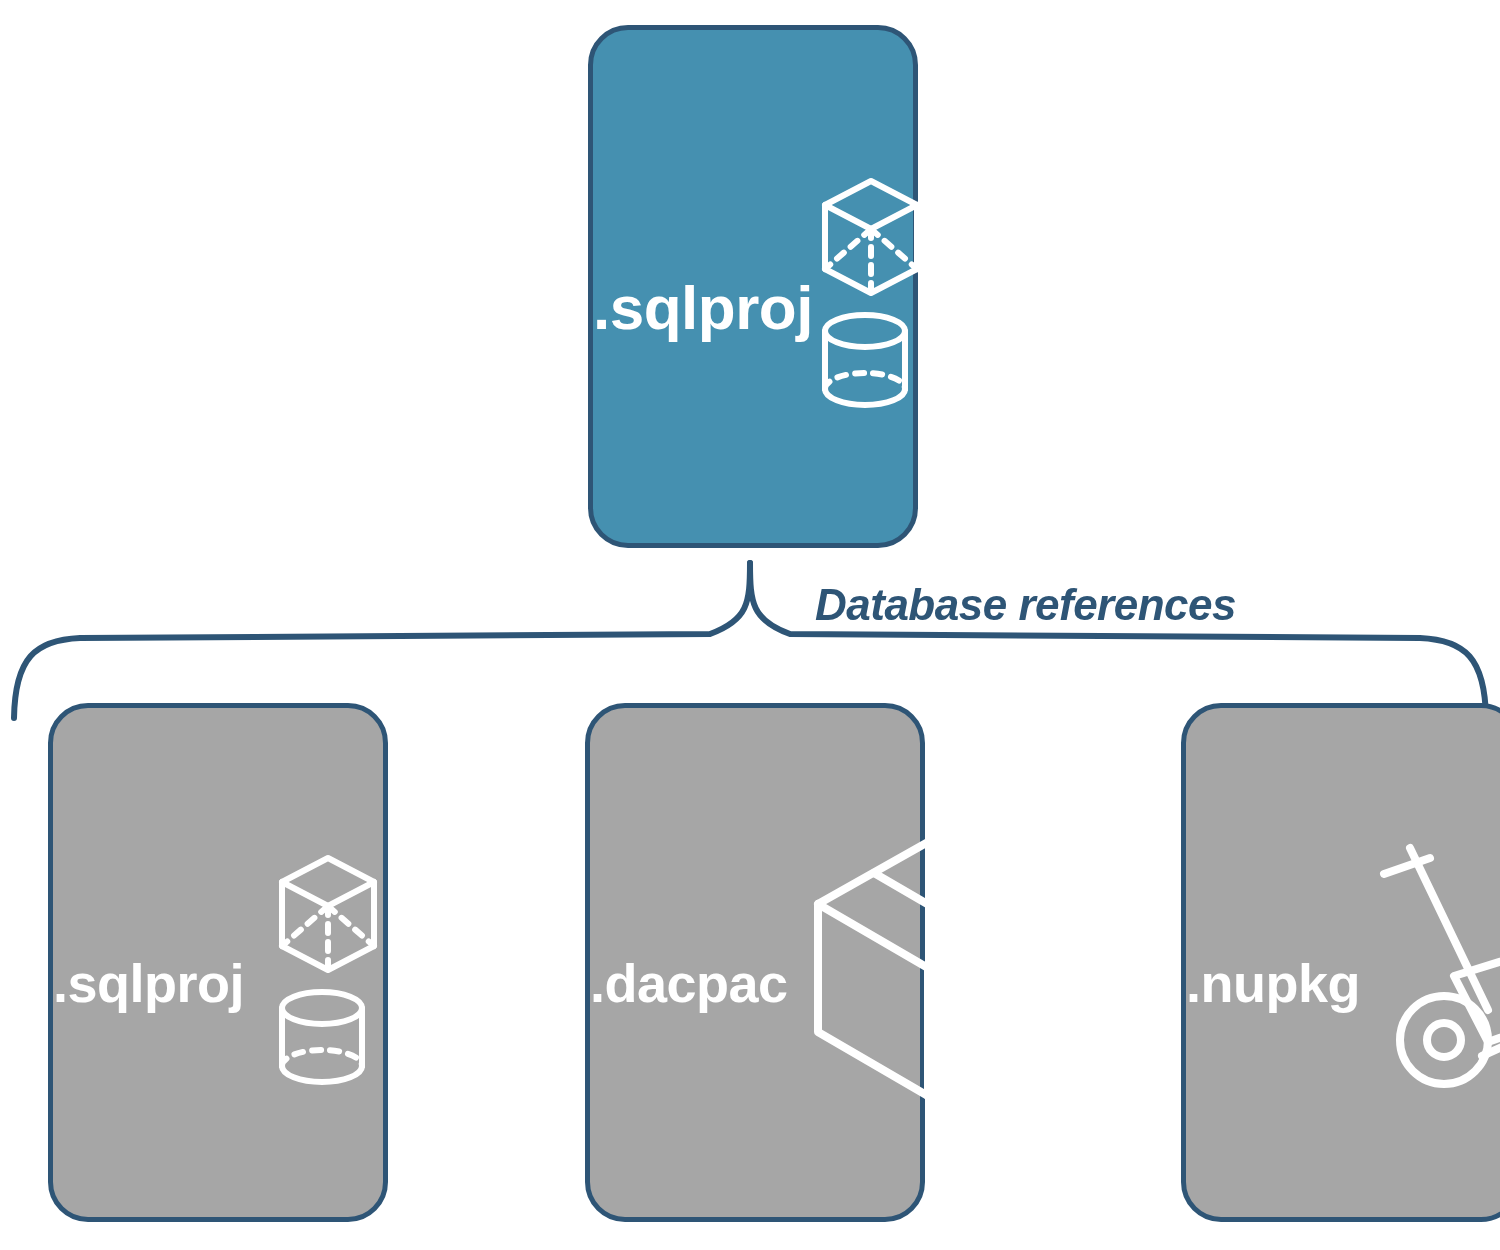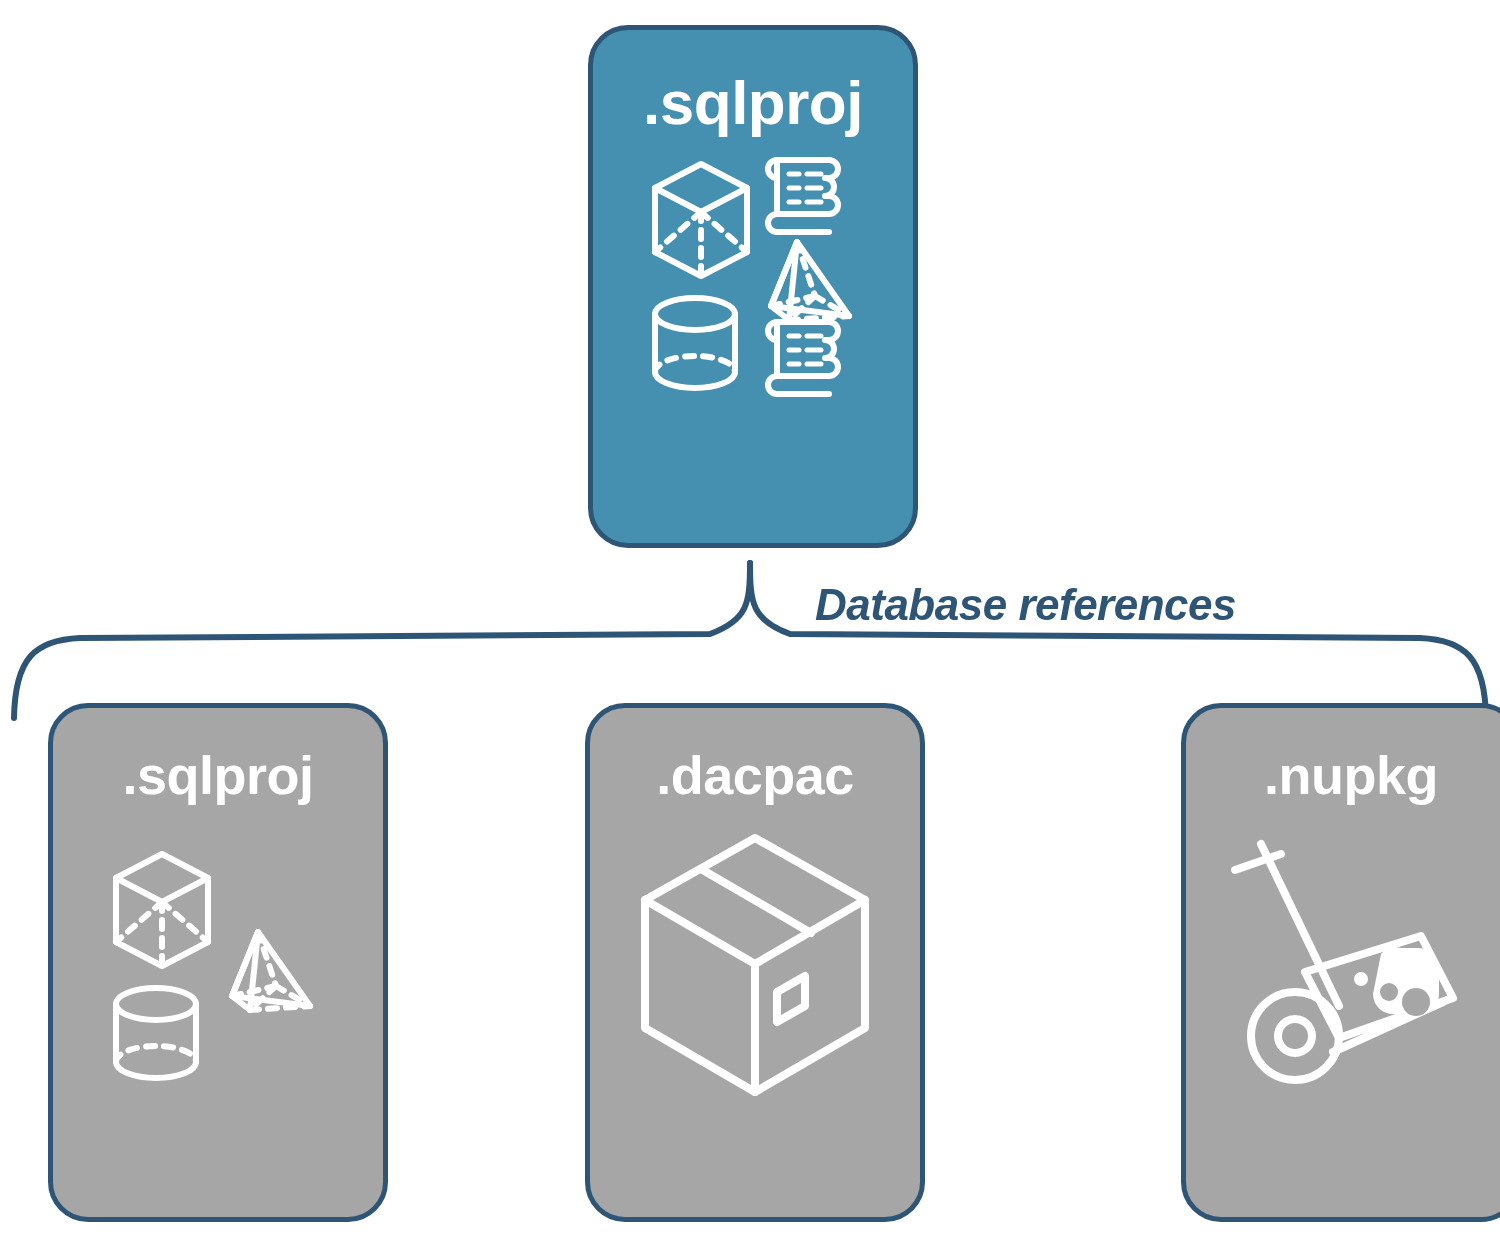--- a/index.html
+++ b/index.html
@@ -17,21 +17,21 @@
     height: 1250px;
     background: #ffffff;
     overflow: hidden;
   }
   .node {
     position: absolute;
     box-sizing: border-box;
     border-radius: 40px;
     border: 5px solid #2E5576;
     display: flex;
-    flex-direction: column;
+    flex-direction: row;
     align-items: center;
   }
   .node-title {
     font-weight: bold;
     color: #ffffff;
     letter-spacing: -0.5px;
     line-height: 1;
     user-select: none;
     white-space: nowrap;
   }

